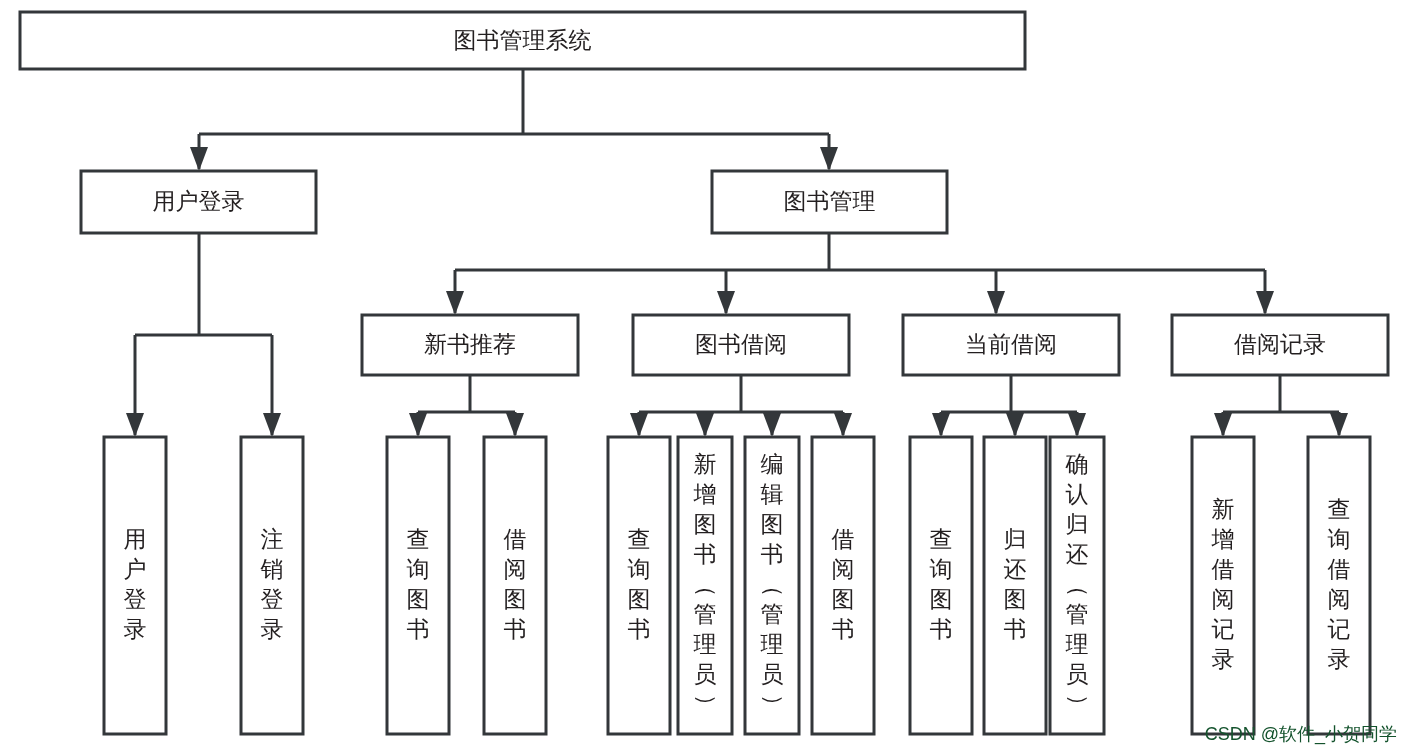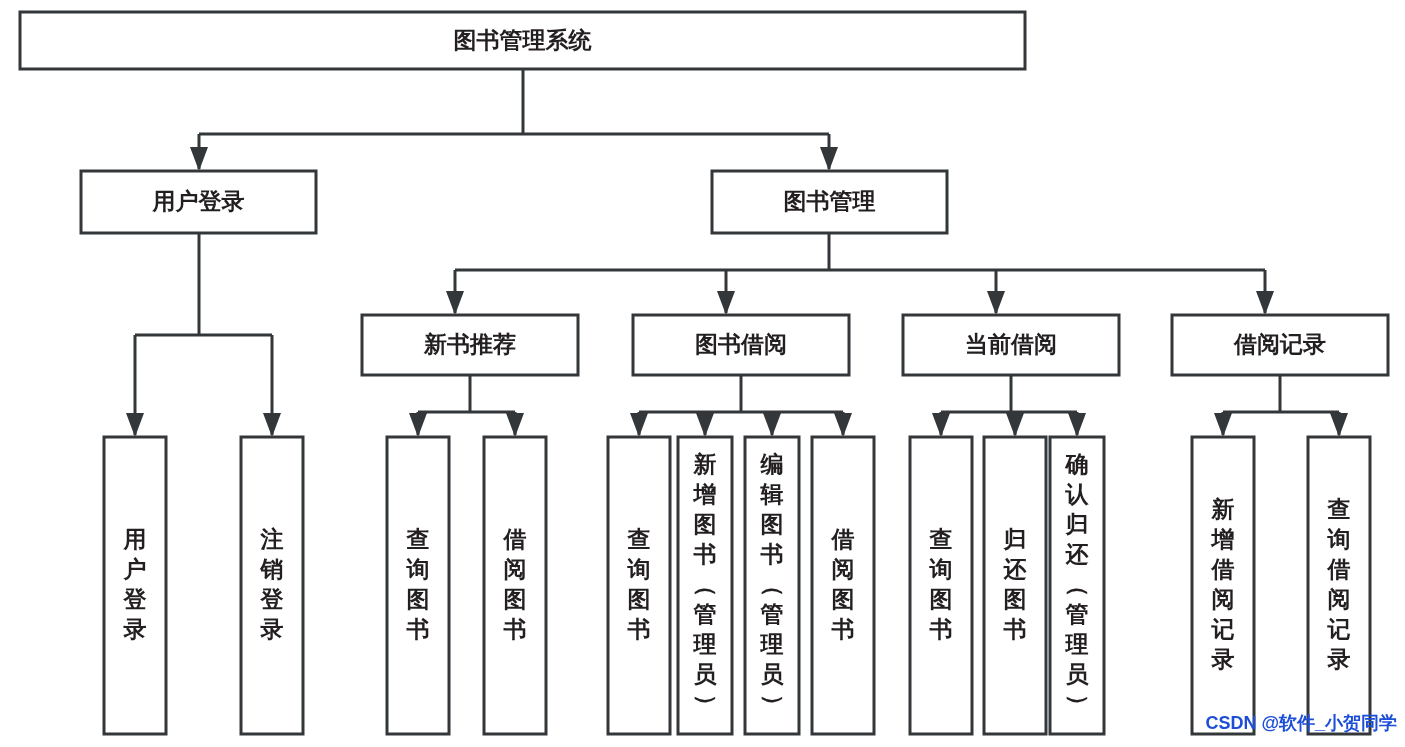--- a/index.html
+++ b/index.html
@@ -11,21 +11,20 @@
     width: 1405px;
     height: 747px;
     font-family: "Liberation Sans", "DejaVu Sans", sans-serif;
     overflow: hidden;
     position: relative;
   }
   #diagram-root {
     position: relative;
     width: 1405px;
     height: 747px;
-    font-weight: bold;
   }
   svg#tree-svg {
     position: absolute;
     top: 0;
     left: 0;
     width: 1405px;
     height: 747px;
     display: block;
   }
   .node-box {
@@ -46,24 +45,24 @@
   .node-label-h {
     font-family: "Liberation Sans", "DejaVu Sans", sans-serif;
     font-size: 23px;
     fill: #231f20;
     text-anchor: middle;
     dominant-baseline: middle;
   }
   .watermark {
     position: absolute;
     right: 8px;
-    bottom: 12px;
+    bottom: 1px;
     font-family: "Liberation Sans", "DejaVu Sans", sans-serif;
     font-size: 18px;
-    color: #1d4ed8;
+    color: #14532d;
     white-space: nowrap;
     user-select: none;
   }
 </style>
 </head>
 <body>
 
 <div id="diagram-root">
   <svg id="tree-svg" viewBox="0 0 1405 747" xmlns="http://www.w3.org/2000/svg">
 

